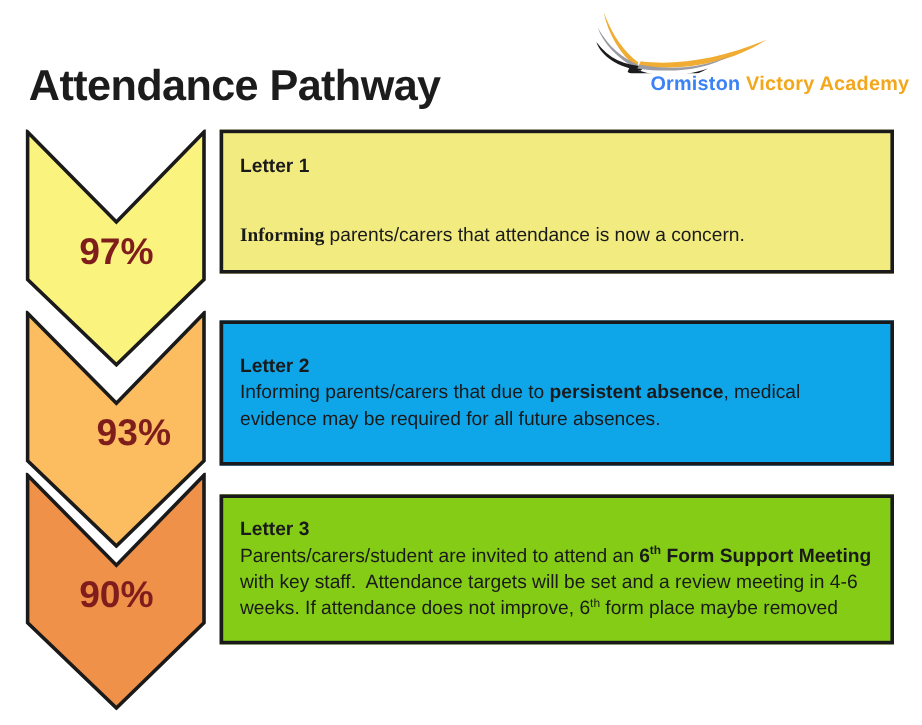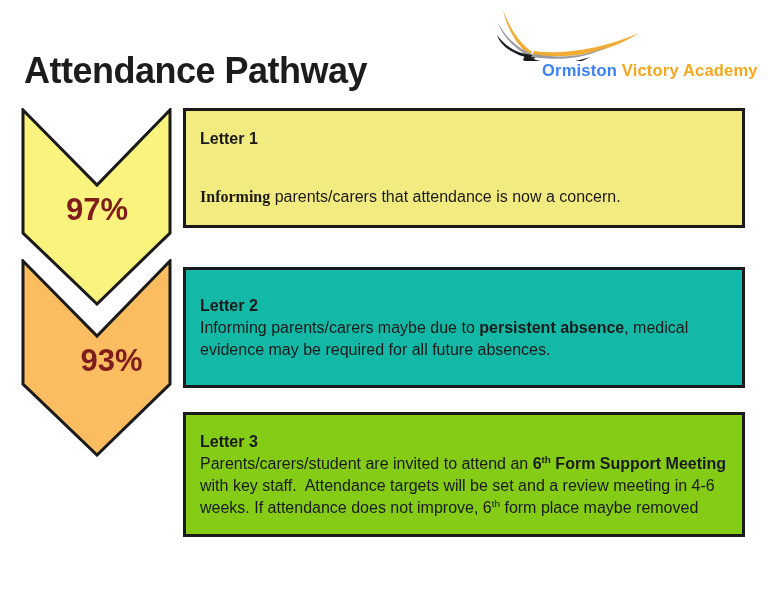--- a/index.html
+++ b/index.html
@@ -72,29 +72,35 @@
     <div class="pct">97%</div>
   </div>
 
   <div class="chev" id="chev-2">
     <svg viewBox="0 0 152 198">
       <polygon points="2,2 76,77 149,2 149,125 76,196 2,125" stroke-width="3" stroke="#1a1a1a" fill="#fbbd60"></polygon>
     </svg>
     <div class="pct">93%</div>
   </div>
 
+  <div class="chev" id="chev-3">
+    <svg viewBox="0 0 152 198">
+      <polygon points="2,2 76,77 149,2 149,125 76,196 2,125" stroke-width="3" stroke="#1a1a1a" fill="#f0914a"></polygon>
+    </svg>
+    <div class="pct">90%</div>
+  </div>
 
   <div class="letter-box" id="box-1" style="background-color: rgb(242, 236, 128);">
     <div class="box-title">Letter 1</div>
     <div class="box-body"><span style="font-weight: 700; font-family: Liberation Serif, serif;">Informing</span><span> parents/carers that attendance is now a concern.</span></div>
   </div>
 
-  <div class="letter-box" id="box-2" style="background-color: #14b8a6;">
+  <div class="letter-box" id="box-2" style="background-color: #0ea5e9;">
     <div class="box-title">Letter 2</div>
-    <div class="box-body"><span>Informing parents/carers maybe due to </span><span style="font-weight: 700;">persistent absence</span><span>, medical evidence may be required for all future absences.</span></div>
+    <div class="box-body"><span>Informing parents/carers that due to </span><span style="font-weight: 700;">persistent absence</span><span>, medical evidence may be required for all future absences.</span></div>
   </div>
 
   <div class="letter-box" id="box-3" style="background-color: #84cc16;">
     <div class="box-title">Letter 3</div>
     <div class="box-body"><span>Parents/carers/student are invited to attend an </span><span style="font-weight: 700;">6</span><sup style="font-weight: 700;">th</sup><span style="font-weight: 700;"> Form Support Meeting</span><span> with key staff.  Attendance targets will be set and a review meeting in 4-6 weeks. If attendance does not improve, 6</span><sup>th</sup><span> form place maybe removed</span></div>
   </div>
 
 </div>
 
 </body></html>

